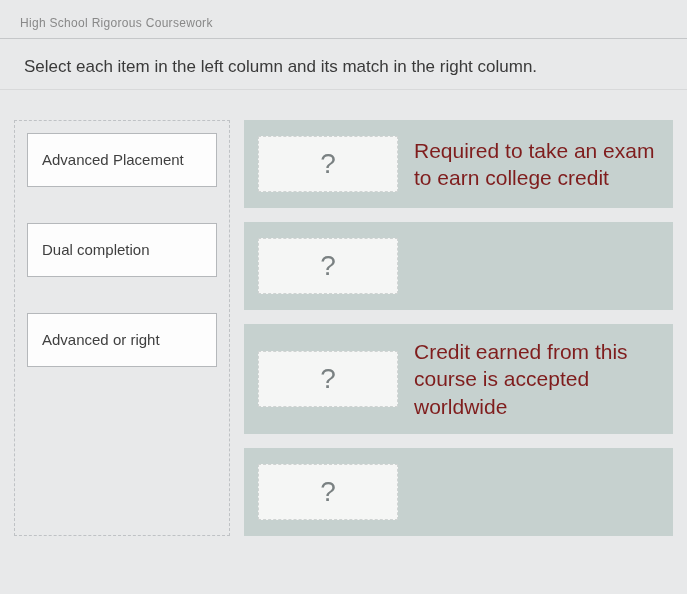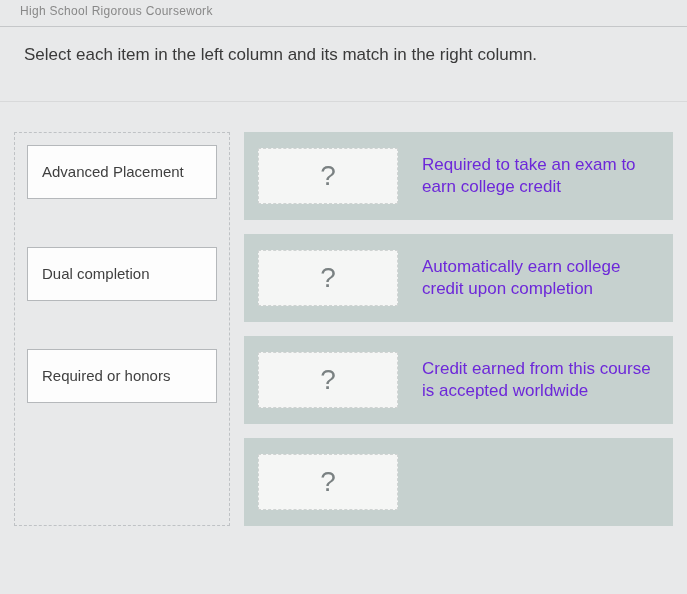--- a/index.html
+++ b/index.html
@@ -9,44 +9,44 @@
     }
     body {
       font-family: Arial, Helvetica, sans-serif;
       background: #e8e9ea;
       width: 687px;
       height: 594px;
       overflow: hidden;
       color: #4a4a4a;
     }
     .header-crumb {
-      padding: 4px 20px 8px 20px;
+      padding: 16px 20px 8px 20px;
       font-size: 12px;
       color: #888;
       border-bottom: 1px solid #c5c7c9;
       letter-spacing: 0.3px;
     }
     .instruction {
-      padding: 18px 20px 36px 24px;
+      padding: 18px 20px 12px 24px;
       font-size: 17px;
       color: #3a3a3a;
       border-bottom: 1px solid #d8d9da;
     }
     .content {
       padding: 30px 14px 0 14px;
       display: flex;
       gap: 14px;
     }
     .left-col {
       width: 216px;
       border: 1px dashed #bfc2c5;
       padding: 12px;
       display: flex;
       flex-direction: column;
-      gap: 48px;
+      gap: 36px;
     }
     .left-item {
       background: #fdfdfd;
       border: 1px solid #b5b8bb;
       padding: 14px 14px;
       font-size: 15px;
       color: #3f3f3f;
       line-height: 1.35;
       cursor: pointer;
       min-height: 54px;
@@ -73,52 +73,50 @@
       background: #f5f6f5;
       border: 1px dashed #cfd3d2;
       display: flex;
       align-items: center;
       justify-content: center;
       font-size: 28px;
       color: #7a8182;
       flex-shrink: 0;
     }
     .right-text {
-      font-size: 17px;
-      color: #6d28d9;
+      font-size: 21px;
+      color: #7f1d1d;
       line-height: 1.3;
       flex: 1;
-      margin-left: 8px;
     }
   </style>
 </head>
 <body>
 
 <div class="header-crumb">High School Rigorous Coursework</div>
 
 <div class="instruction">Select each item in the left column and its match in the right column.</div>
 
 <div class="content">
 
   <div class="left-col">
     <div class="left-item">Advanced Placement</div>
     <div class="left-item">Dual completion</div>
-    <div class="left-item">Required or honors</div>
+    <div class="left-item">Advanced or right</div>
   </div>
 
   <div class="right-col">
 
     <div class="right-item">
       <div class="drop-slot">?</div>
       <div class="right-text">Required to take an exam to earn college credit</div>
     </div>
 
     <div class="right-item">
       <div class="drop-slot">?</div>
-      <div class="right-text">Automatically earn college credit upon completion</div>
     </div>
 
     <div class="right-item">
       <div class="drop-slot">?</div>
       <div class="right-text">Credit earned from this course is accepted worldwide</div>
     </div>
 
     <div class="right-item">
       <div class="drop-slot">?</div>
     </div>

